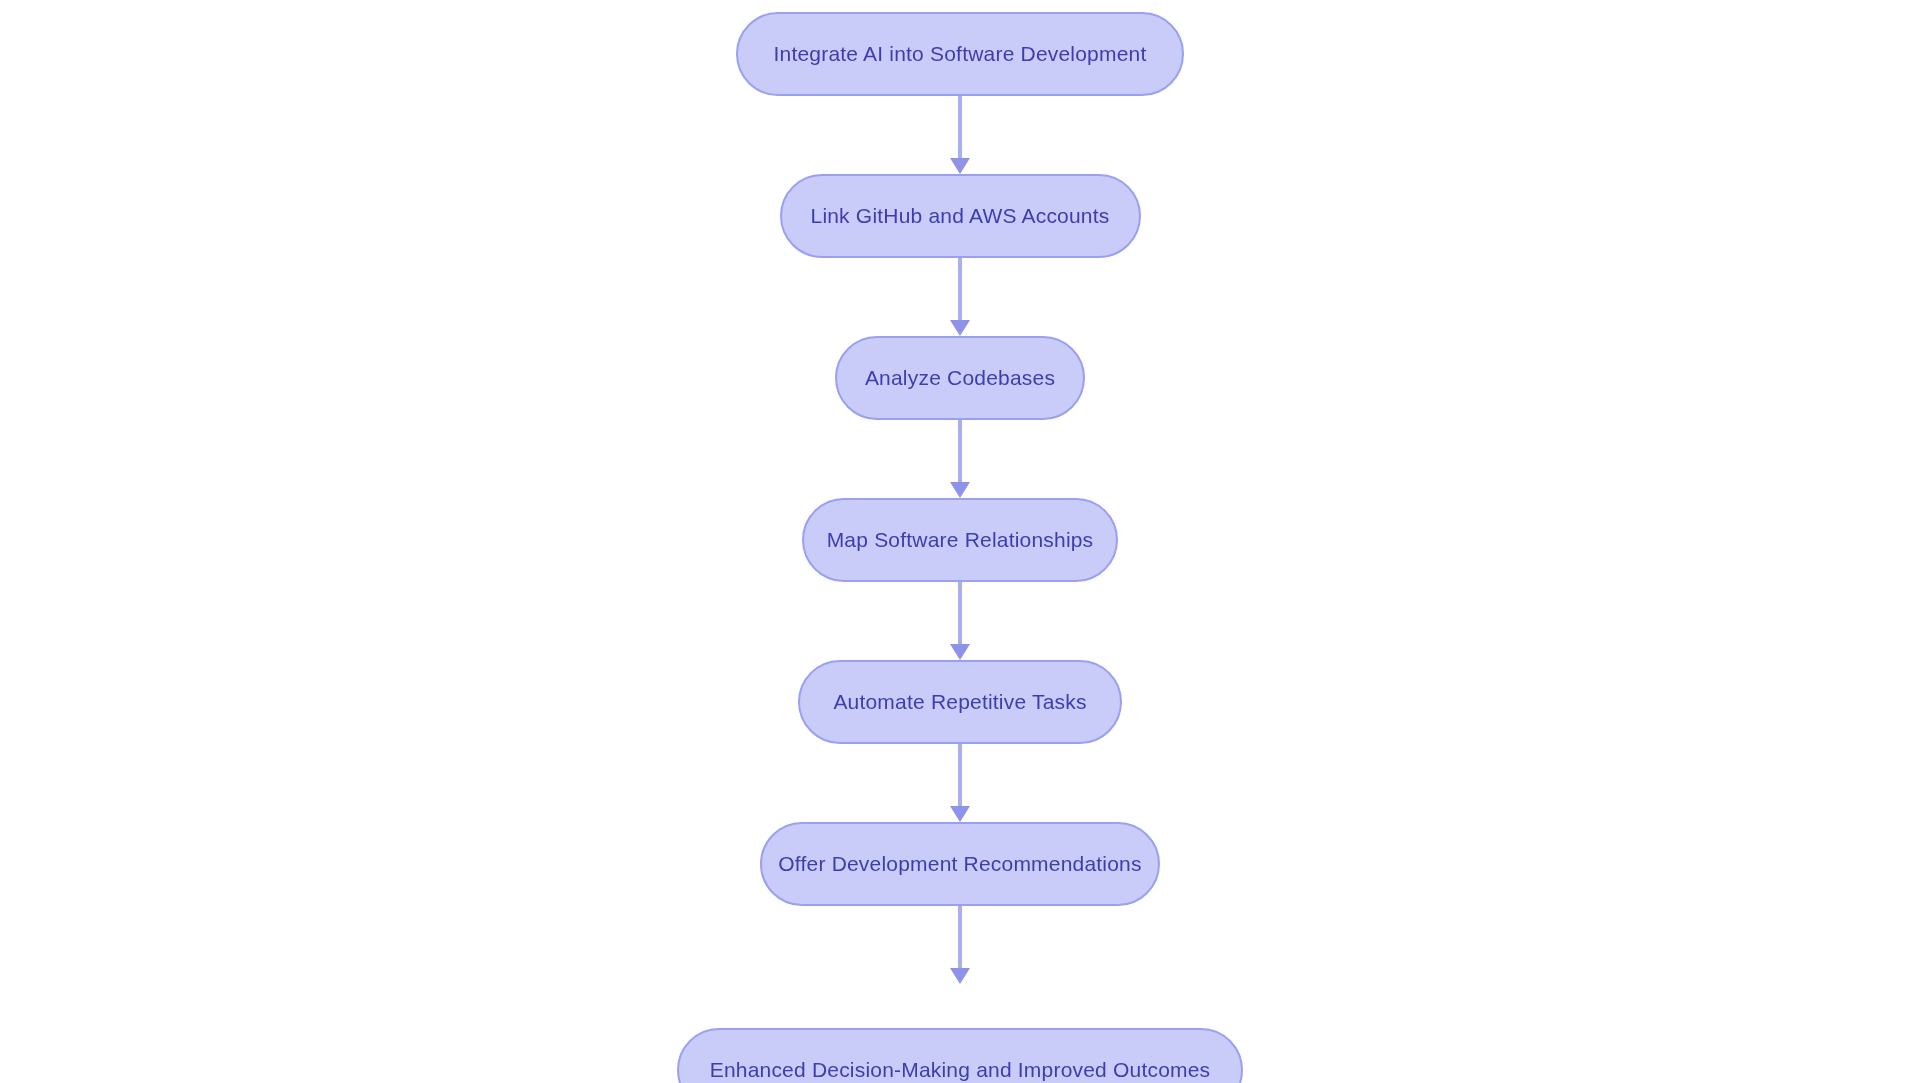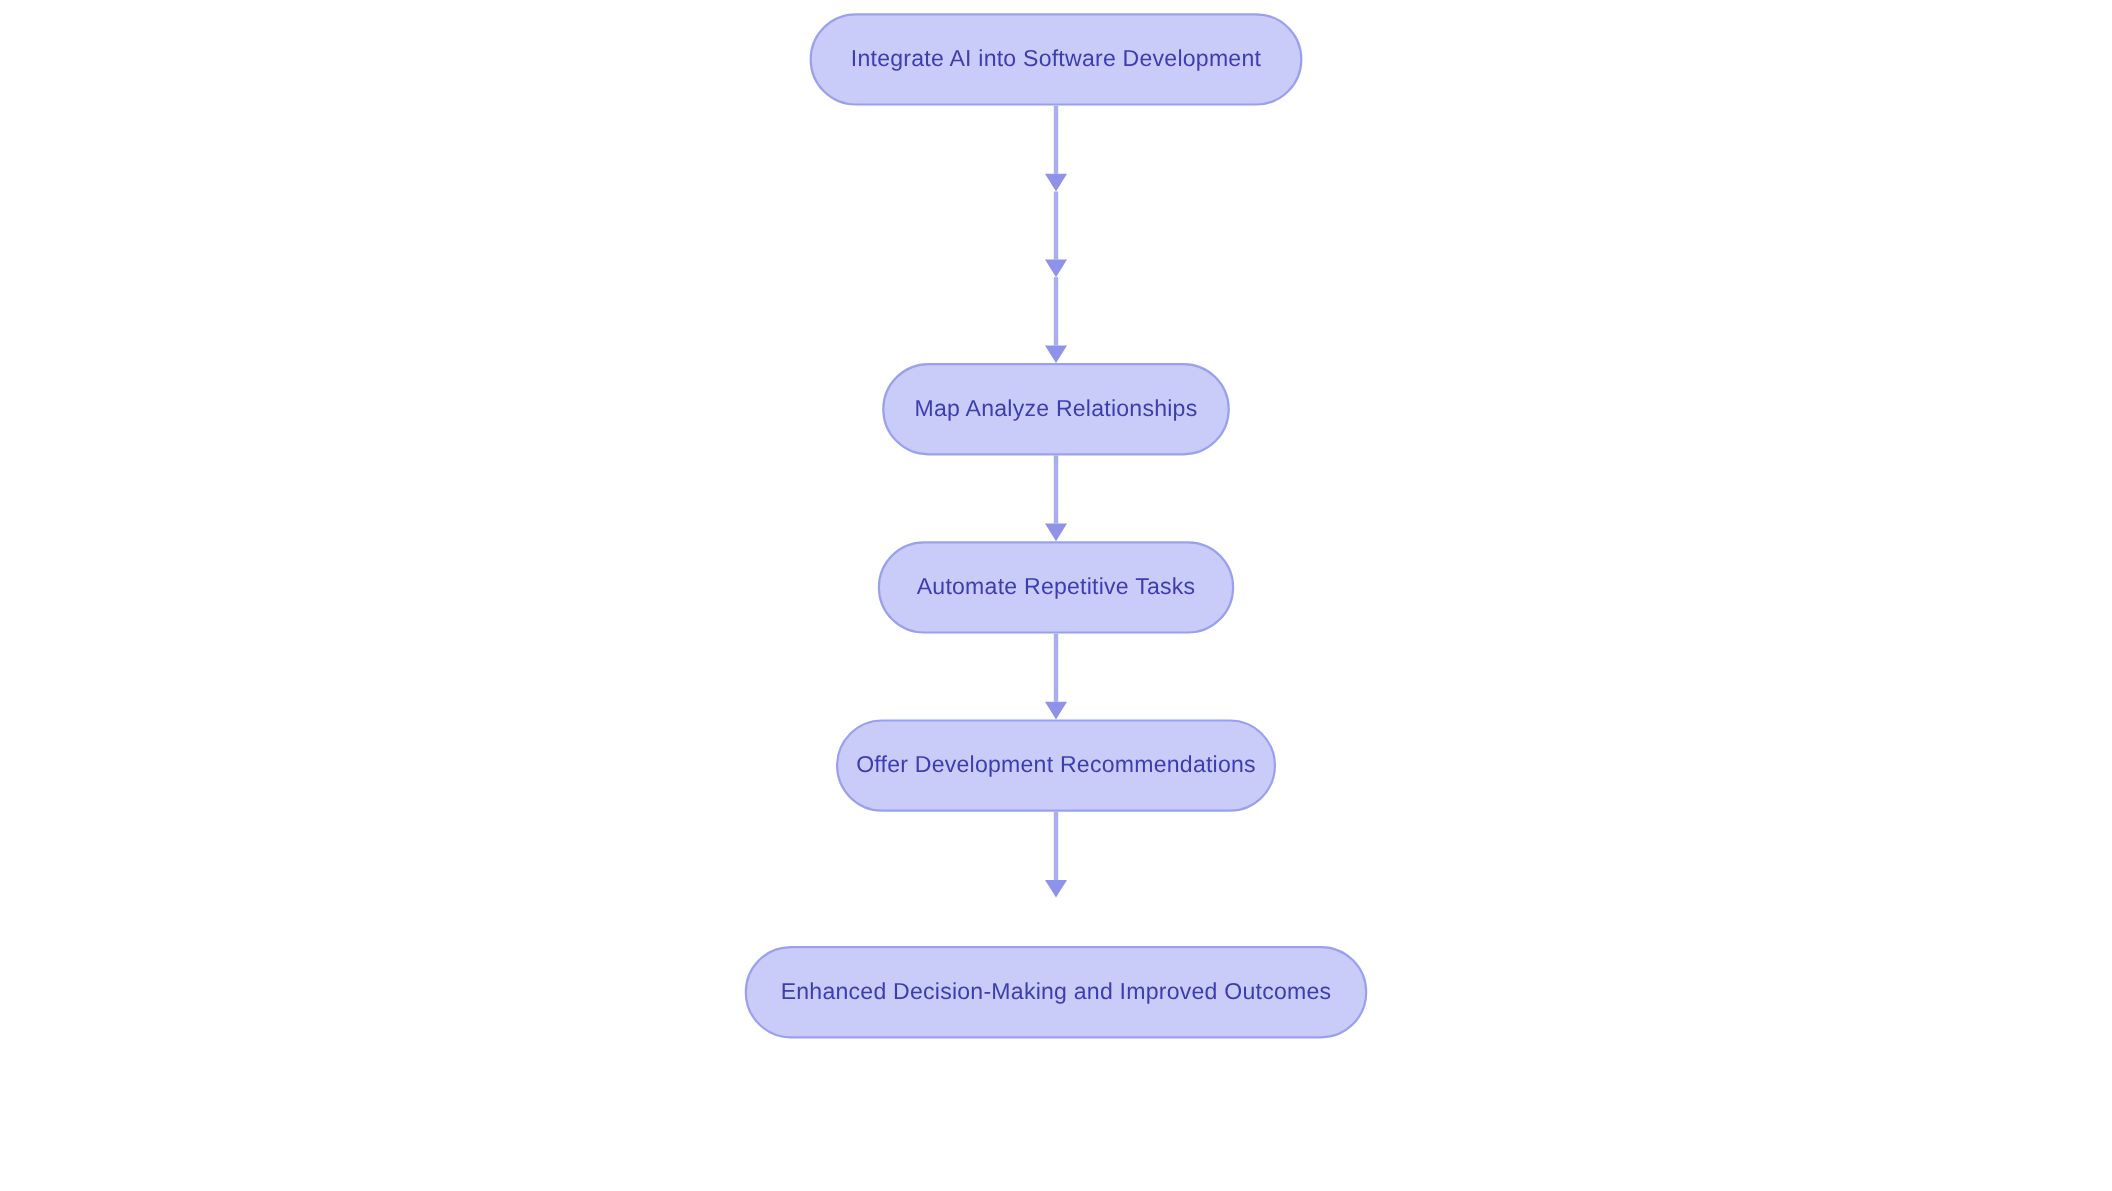--- a/index.html
+++ b/index.html
@@ -71,34 +71,40 @@
   <div class="flow" id="flow">
   <div class="node" style="width: 448px;">
     <span class="node-label">Integrate AI into Software Development</span>
   </div>
 
   <div class="connector">
     <div class="edge-line"></div>
     <div class="edge-arrowhead"></div>
   </div>
 
+  <div class="node" style="width: 361px;">
+    <span class="node-label">Link GitHub and AWS Accounts</span>
+  </div>
 
   <div class="connector">
     <div class="edge-line"></div>
     <div class="edge-arrowhead"></div>
   </div>
 
+  <div class="node" style="width: 250px;">
+    <span class="node-label">Analyze Codebases</span>
+  </div>
 
   <div class="connector">
     <div class="edge-line"></div>
     <div class="edge-arrowhead"></div>
   </div>
 
   <div class="node" style="width: 316px;">
-    <span class="node-label">Map Analyze Relationships</span>
+    <span class="node-label">Map Software Relationships</span>
   </div>
 
   <div class="connector">
     <div class="edge-line"></div>
     <div class="edge-arrowhead"></div>
   </div>
 
   <div class="node" style="width: 324px; align-items: center;">
     <span class="node-label">Automate Repetitive Tasks</span>
   </div>

